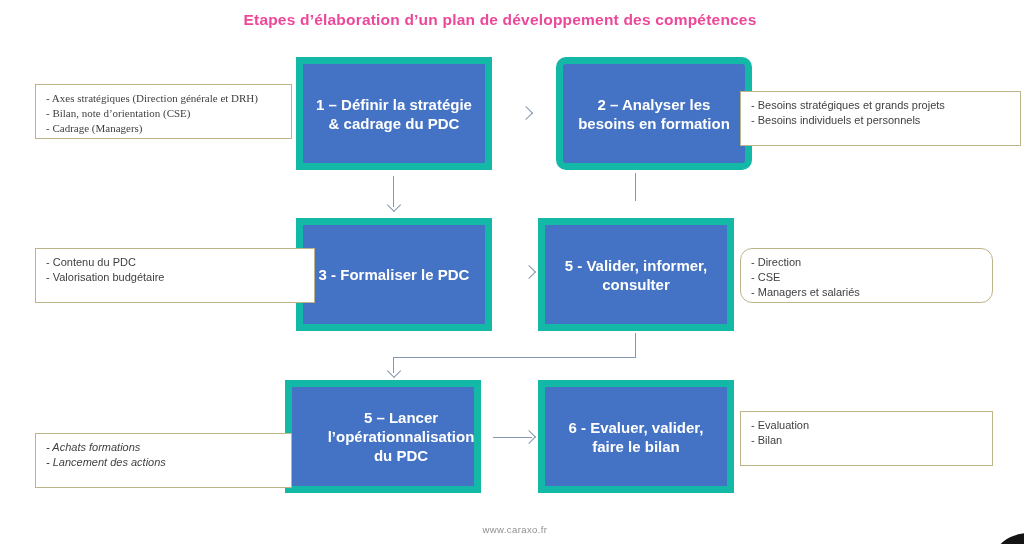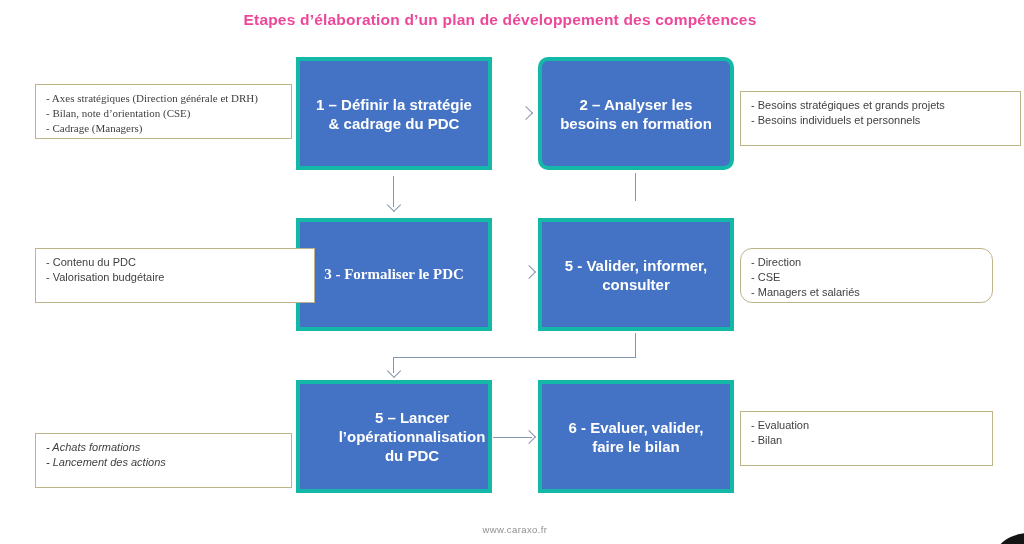--- a/index.html
+++ b/index.html
@@ -6,21 +6,21 @@
   body{
     width:1024px;height:544px;position:relative;overflow:hidden;
     background:#ffffff;font-family:"Liberation Sans",sans-serif;
   }
   .title{
     position:absolute;top:11px;left:0;width:1000px;text-align:center;
     font-size:15.5px;font-weight:600;color:#ec4899;letter-spacing:0.2px;
   }
   .step-box{
     position:absolute;width:196px;height:113px;
-    background:#4472C4;border:4px solid #14b8a6;box-sizing:border-box;
+    background:#4472C4;border:7px solid #14b8a6;box-sizing:border-box;
     display:flex;align-items:center;justify-content:center;text-align:center;
     color:#ffffff;font-weight:bold;font-size:15px;line-height:19px;
     padding:0 10px;
   }
   .note-box{
     position:absolute;background:#ffffff;border:1px solid #bdb489;box-sizing:border-box;
     height:55px;color:#3f3f3f;font-size:11px;line-height:15px;
     padding:6px 8px 0 10px;
   }
   .note-line{white-space:nowrap;}
@@ -31,24 +31,24 @@
   .footer{
     position:absolute;top:524px;left:0;width:1030px;text-align:center;
     font-size:9.5px;color:#8f8f8f;letter-spacing:0.4px;
   }
   .corner-graphic{
     position:absolute;left:998px;top:534px;width:46px;height:22px;
     background:#141414;border-radius:50% 50% 40% 40%;transform:rotate(-14deg);
   }
   
   #box1{left:296px;top:57px;}
-  #box2{left:538px;top:57px;border-radius:10px;}
-  #box3{left:296px;top:218px;font-family:Liberation Serif, serif;}
+  #box2{left:556px;top:57px;border-radius:10px;}
+  #box3{left:296px;top:218px;}
   #box4{left:538px;top:218px;}
-  #box5{left:296px;top:380px;padding-left:46px;}
+  #box5{left:285px;top:380px;padding-left:46px;}
   #box6{left:538px;top:380px;}
   
   #note1{left:35px;top:84px;width:257px;font-family:Liberation Serif, serif;}
   #note2{left:740px;top:91px;width:281px;}
   #note3{left:35px;top:248px;width:280px;}
   #note4{left:740px;top:248px;width:253px;border-radius:12px;}
   #note5{left:35px;top:433px;width:257px;font-style:italic;}
   #note6{left:740px;top:411px;width:253px;}
 </style>
 </head>

